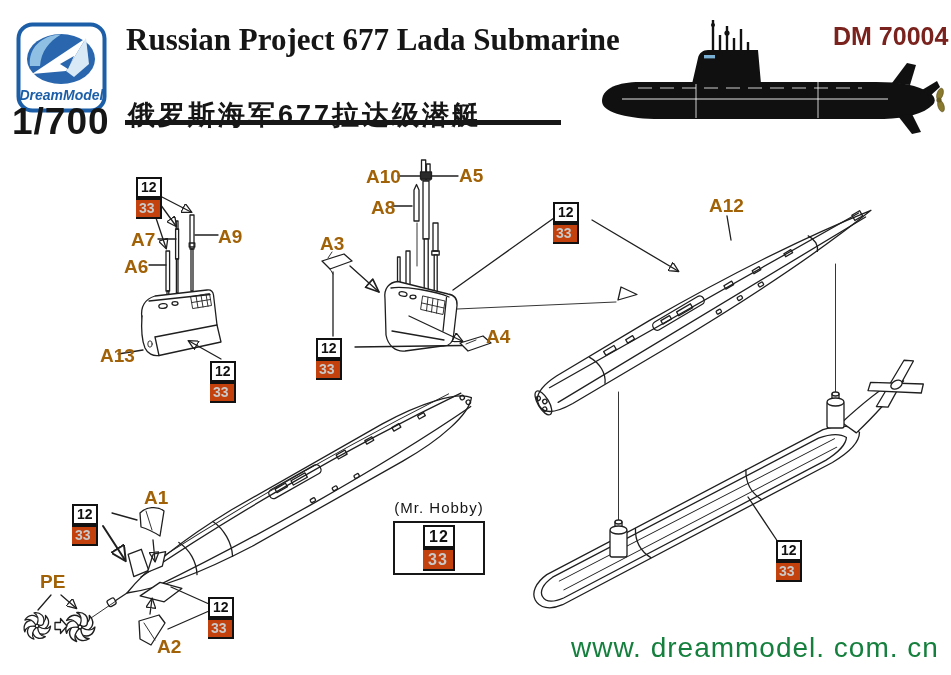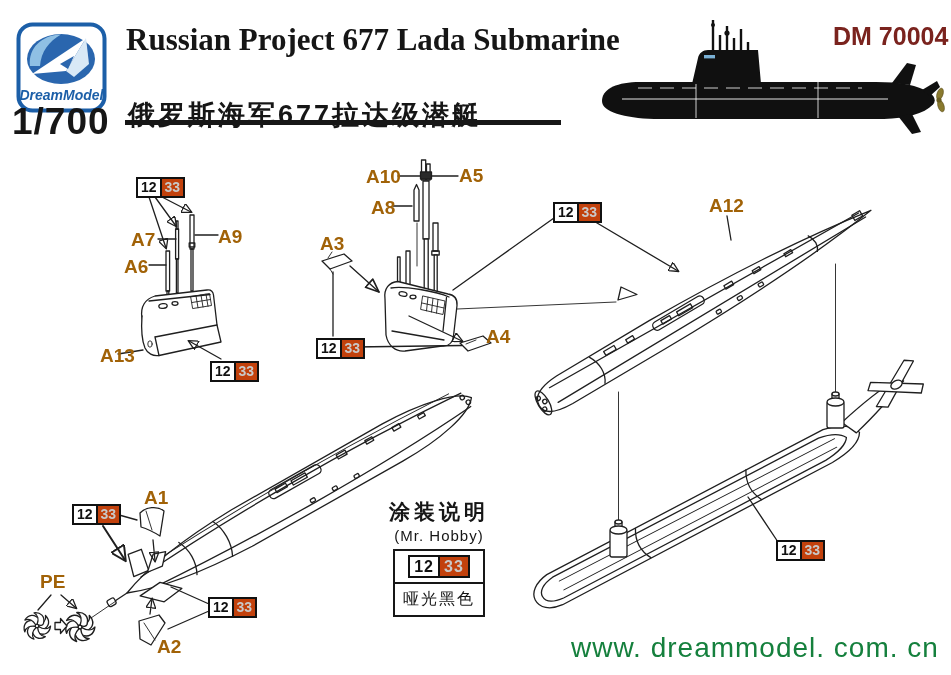--- a/index.html
+++ b/index.html
@@ -8,21 +8,21 @@
   .abs{position:absolute;}
   
   .title-en{left:126px;top:22px;font-size:31px;font-weight:bold;letter-spacing:0px;white-space:nowrap;font-family:Liberation Serif, serif;}
   .title-cn{left:128px;top:61px;font-size:27px;font-weight:bold;letter-spacing:3px;white-space:nowrap;margin-top:36px;}
   .rule{left:125px;top:120px;width:436px;height:5px;background:#171717;}
   .scale{left:12px;top:101px;font-size:37px;font-weight:bold;letter-spacing:1px;}
   .kitno{left:833px;top:22px;font-size:25px;font-weight:bold;color:#7a231e;white-space:nowrap;}
   
   .plabel{position:absolute;font-size:19px;font-weight:bold;color:#a16207;white-space:nowrap;}
   
-  .chip{position:absolute;display:flex;align-items:stretch;}
+  .chip{position:absolute;display:flex;align-items:stretch;flex-direction:column;}
   .chip span{display:block;font-weight:bold;font-size:14px;line-height:15px;padding:1px 3px;}
   .chip .cl{background:#fff;color:#111;border:2px solid #111;}
   .chip .cr{background:#c2410c;color:#c9c9c9;border:2px solid #111;border-left:none;}
   .chip-inline{position:static;display:inline-flex;vertical-align:middle;}
   .chip-inline span{font-size:16px;line-height:17px;padding:1px 4px;}
   
   .legend{left:386px;top:498px;width:106px;text-align:center;}
   .legend .lt{font-size:21px;font-weight:bold;letter-spacing:4px;}
   .legend .ls{font-size:15px;margin-top:1px;letter-spacing:1px;}
   .legend table{border-collapse:collapse;margin:5px auto 0 auto;}
@@ -346,32 +346,28 @@
 <div class="chip" style="left:208px;top:597px">
   <span class="cl">12</span>
     <span class="cr">33</span>
   </div>
 <div class="chip" style="left:776px;top:540px">
   <span class="cl">12</span>
     <span class="cr">33</span>
   </div>
 
 <div class="abs legend">
-  <div class="lt">涂装说明</div>
   <div class="ls">(Mr. Hobby)</div>
   <table>
     <tbody>
         <tr>
           <td>
       <span class="chip chip-inline">
               <span class="cl">12</span>
               <span class="cr">33</span>
             </span>
     </td>
         </tr>
-    <tr>
-          <td class="cn">哑光黑色</td>
-        </tr>
   </tbody>
     </table>
 </div>
 
 <div class="abs website">www. dreammodel. com. cn</div>
 
 </body></html>

